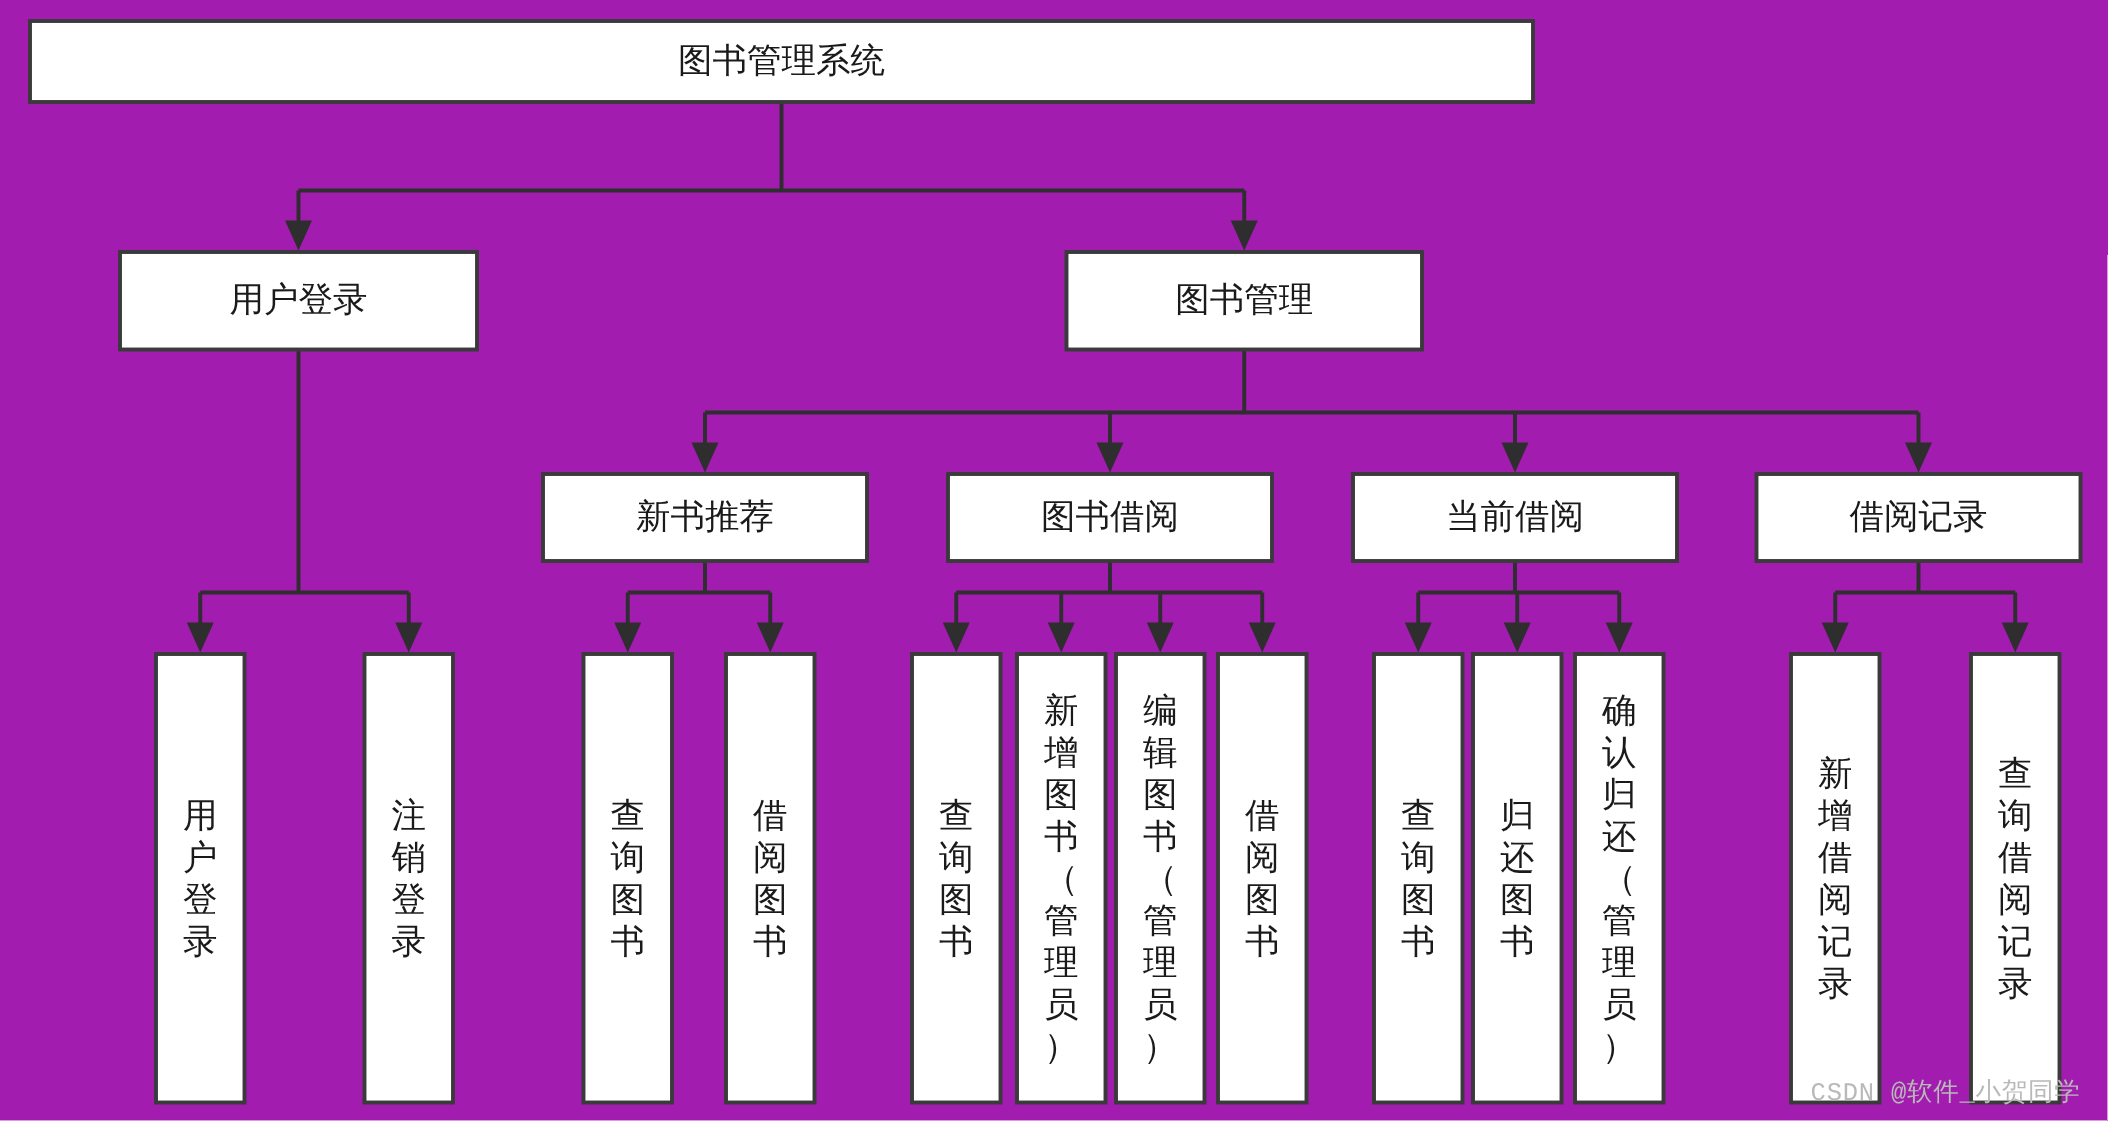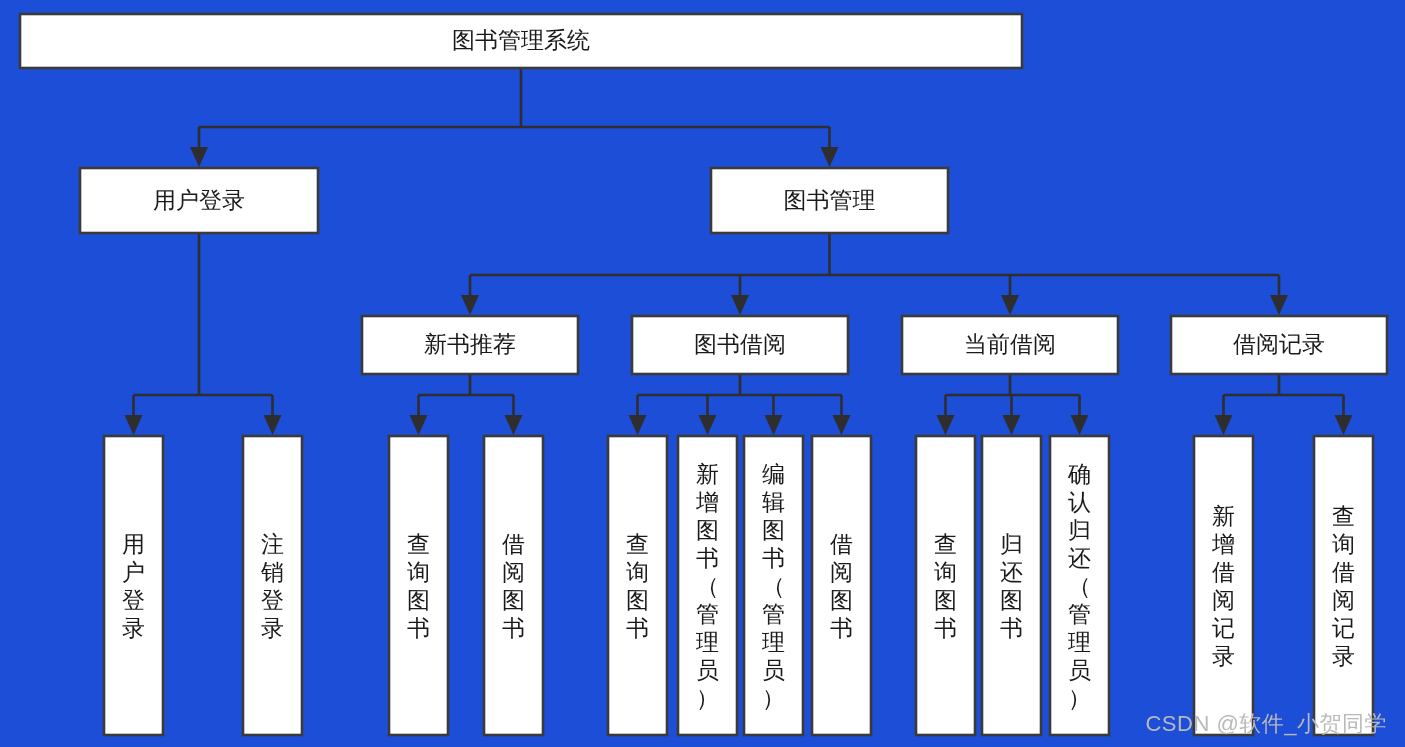--- a/index.html
+++ b/index.html
@@ -7,21 +7,21 @@
     padding: 0;
     background: #ffffff;
   }
   body {
     font-family: "Liberation Sans", "DejaVu Sans", sans-serif;
   }
   #stage {
     position: relative;
     width: 1405px;
     height: 747px;
-    background: #1d4ed8;
+    background: #a21caf;
     overflow: hidden;
   }
   svg#diagram {
     position: absolute;
     left: 0;
     top: 0;
     width: 1405px;
     height: 747px;
   }
   .node-box {
@@ -49,22 +49,22 @@
   }
   .arrow-head {
     fill: #2e2e2e;
     stroke: none;
   }
   .watermark {
     position: absolute;
     right: 18px;
     bottom: 8px;
     color: #b9b9b9;
-    font-size: 22px;
-    font-family: Liberation Sans, sans-serif;
+    font-size: 17px;
+    font-family: Liberation Mono, monospace;
     letter-spacing: 0.5px;
     white-space: nowrap;
     pointer-events: none;
   }
 </style>
 </head>
 <body>
 
 <div id="stage">
   <svg id="diagram" viewBox="0 0 1405 747">

